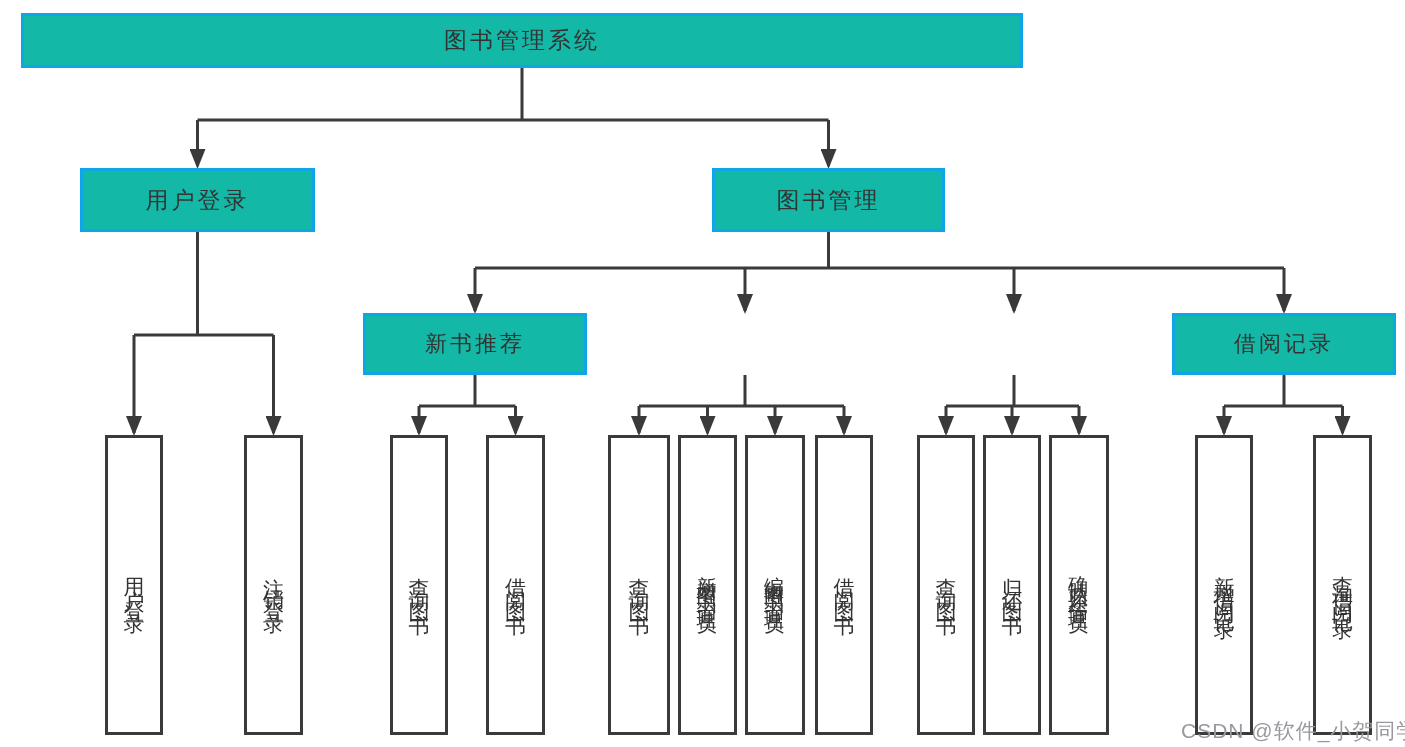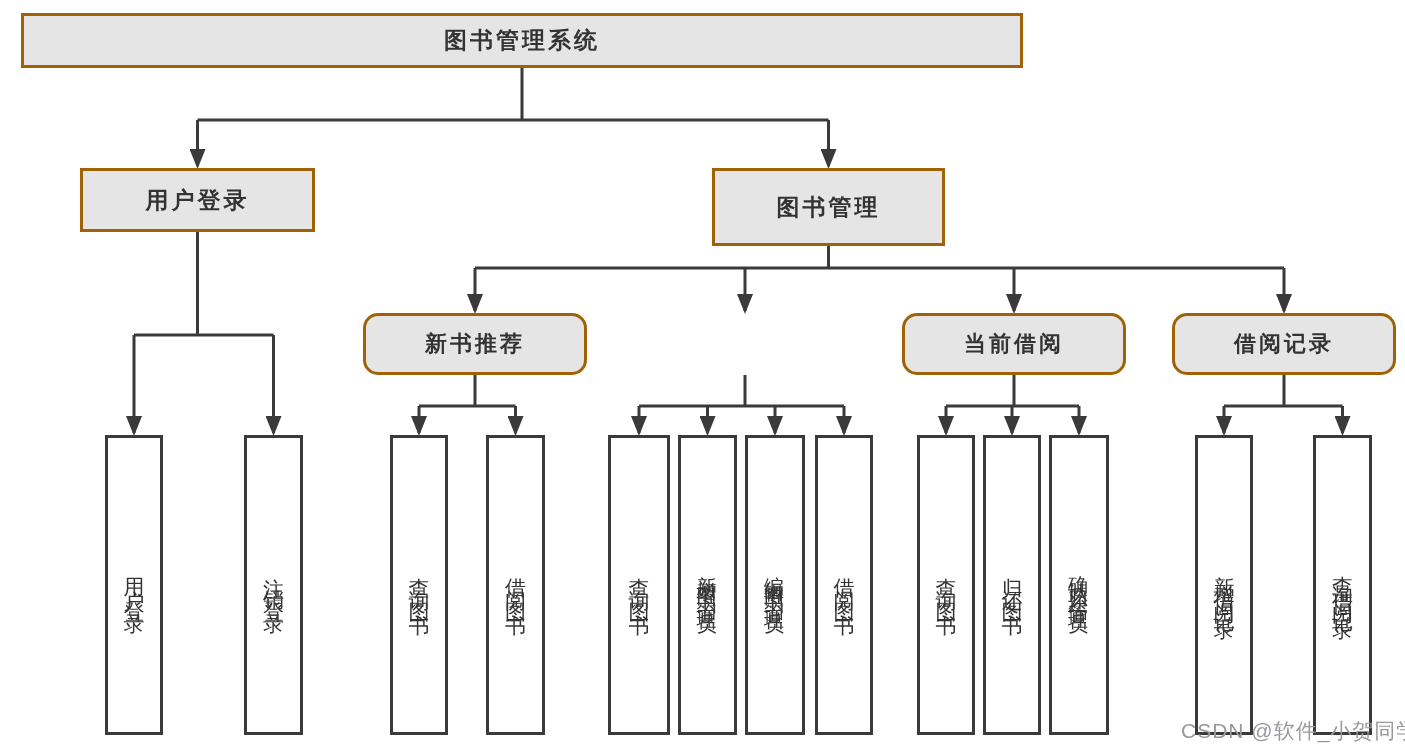--- a/index.html
+++ b/index.html
@@ -15,36 +15,35 @@
     overflow: hidden;
   }
   .connectors {
     position: absolute;
     left: 0; top: 0;
     z-index: 0;
   }
   .hbox {
     position: absolute;
     box-sizing: border-box;
-    border: 3px solid #a16207;
-    background: #e5e5e5;
+    border: 3px solid #0ea5e9;
+    background: #14b8a6;
     display: flex;
     align-items: center;
     justify-content: center;
     color: #333333;
     font-size: 23px;
     letter-spacing: 3px;
     z-index: 1;
     white-space: nowrap;
-    font-weight: bold;
   }
   .root-box   { left: 21px;  top: 13px;  width: 1002px; height: 55px; }
   .lv2-left   { left: 80px;  top: 168px; width: 235px;  height: 64px; }
-  .lv2-right  { left: 712px; top: 168px; width: 233px;  height: 78px; }
-  .lv3 { top: 313px; height: 62px; width: 224px; font-size: 22px; border-radius: 15px; }
+  .lv2-right  { left: 712px; top: 168px; width: 233px;  height: 64px; }
+  .lv3 { top: 313px; height: 62px; width: 224px; font-size: 22px; }
   .lv3-a { left: 363px; }
   .lv3-b { left: 633px; }
   .lv3-c { left: 902px; }
   .lv3-d { left: 1172px; }
   .vbox {
     position: absolute;
     top: 435px;
     height: 300px;
     box-sizing: border-box;
     border: 3px solid #3a3a3a;
@@ -117,21 +116,20 @@
       <path d="M1342.5 406 V433" marker-end="url(#arw)"></path>
     </g>
   </svg>
 
   <div class="hbox root-box">图书管理系统</div>
 
   <div class="hbox lv2-left">用户登录</div>
   <div class="hbox lv2-right">图书管理</div>
 
   <div class="hbox lv3 lv3-a">新书推荐</div>
-  <div class="hbox lv3 lv3-c">当前借阅</div>
   <div class="hbox lv3 lv3-d">借阅记录</div>
 
   <div class="vbox" style="left:105px;width:58px">
     <span class="vtext s4">用户登录</span>
   </div>
   <div class="vbox" style="left:244px;width:59px">
     <span class="vtext s4">注销登录</span>
   </div>
 
   <div class="vbox" style="left:390px;width:58px">

